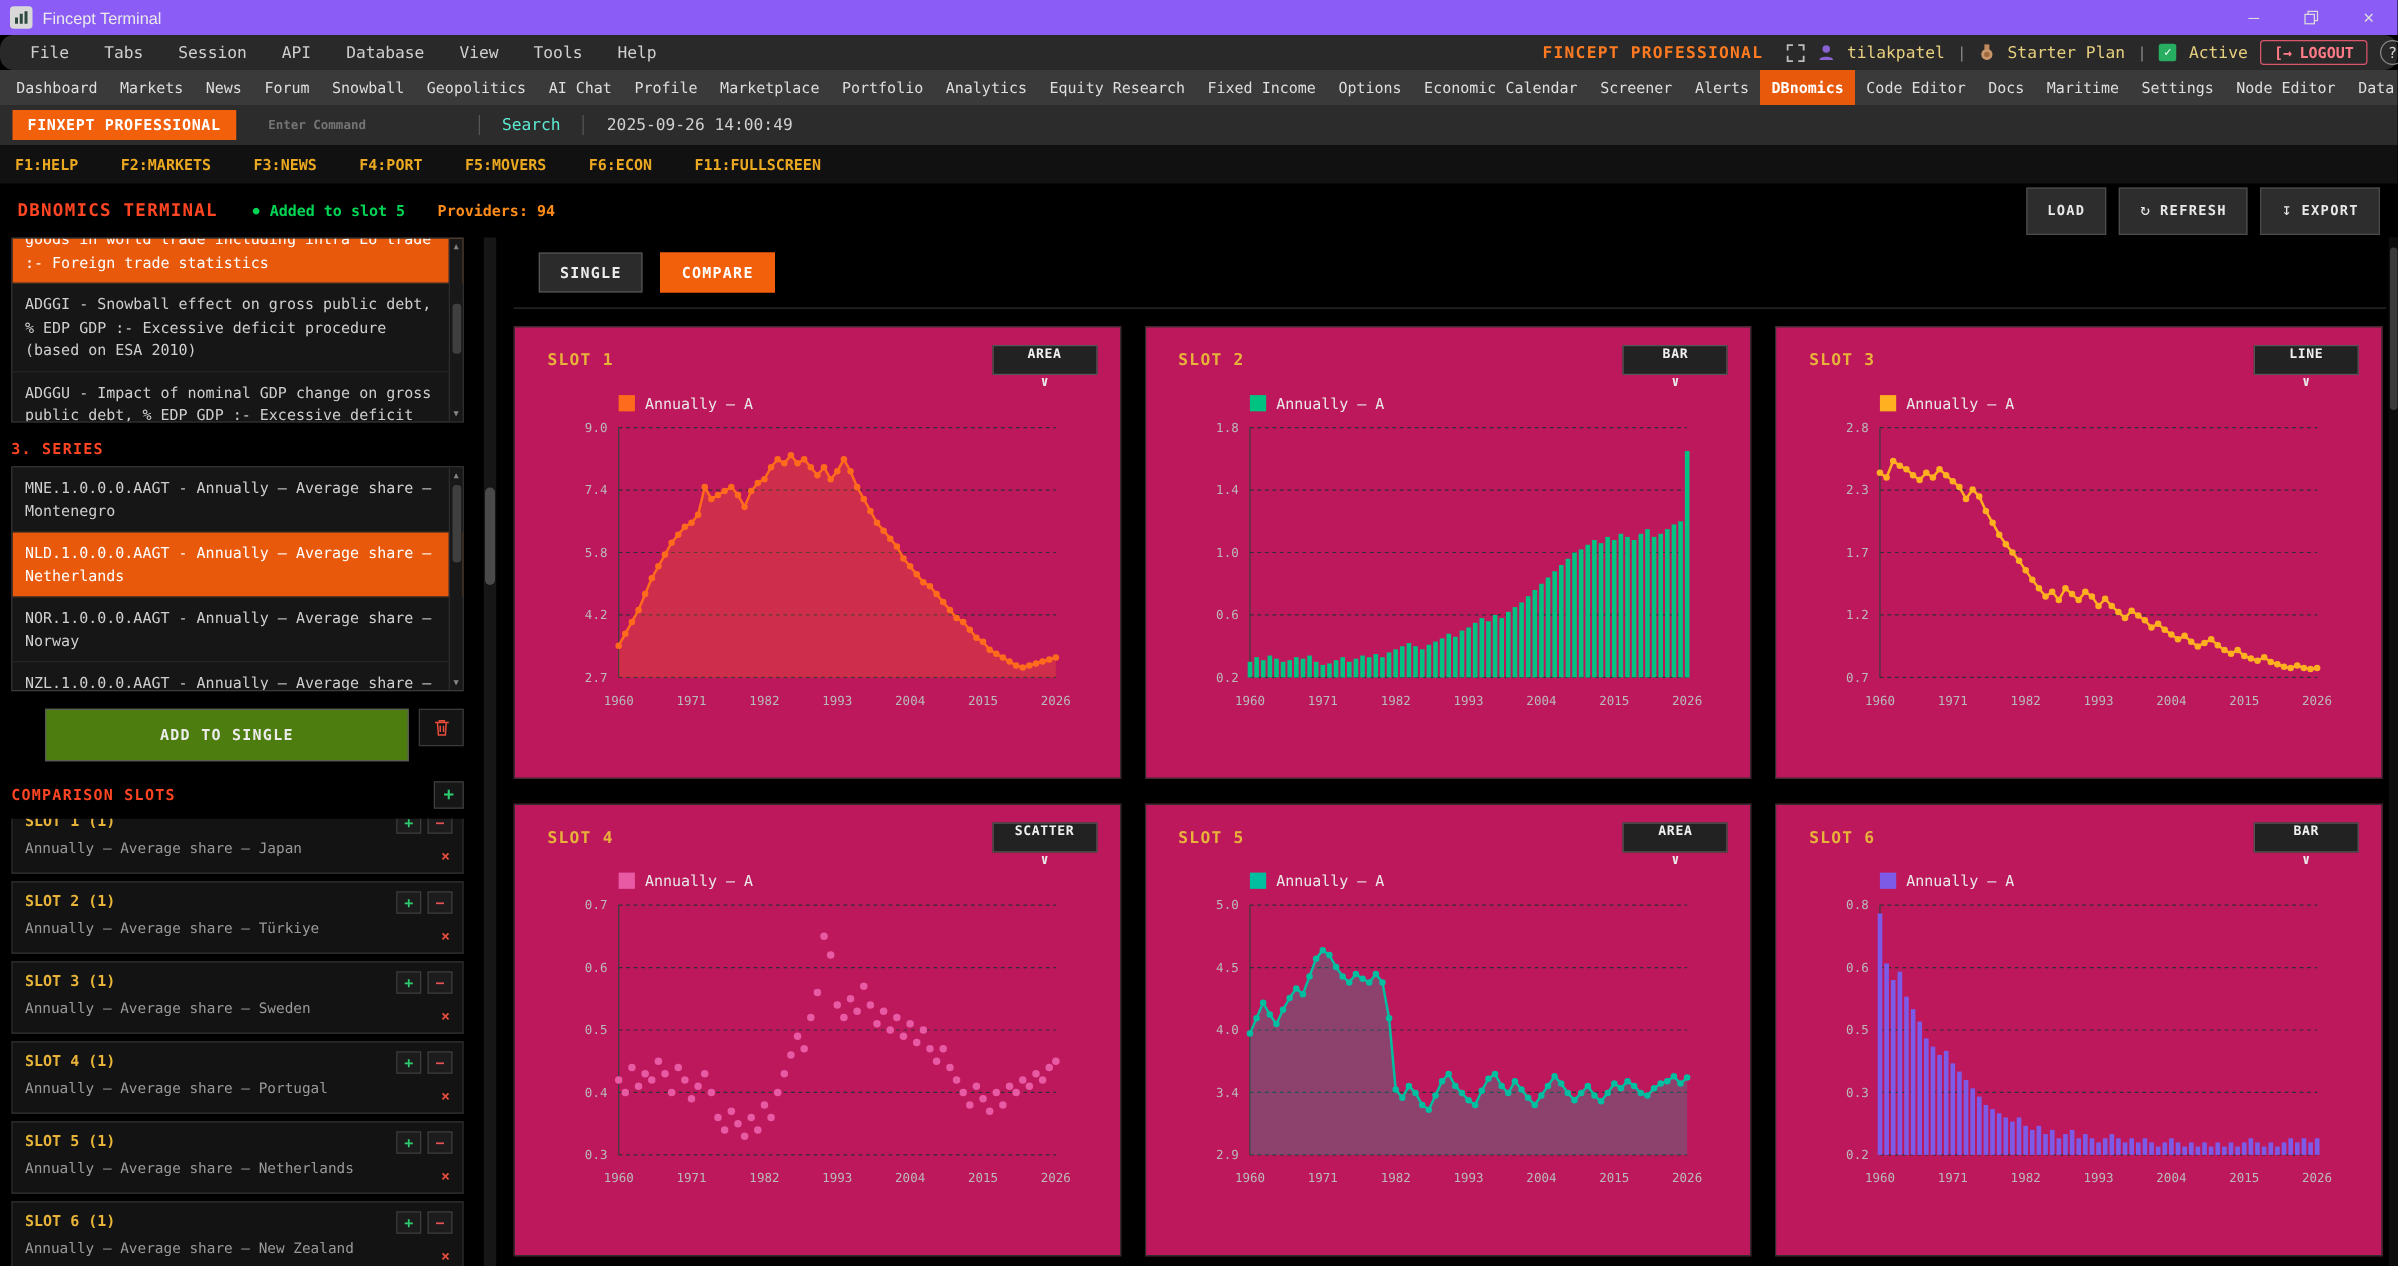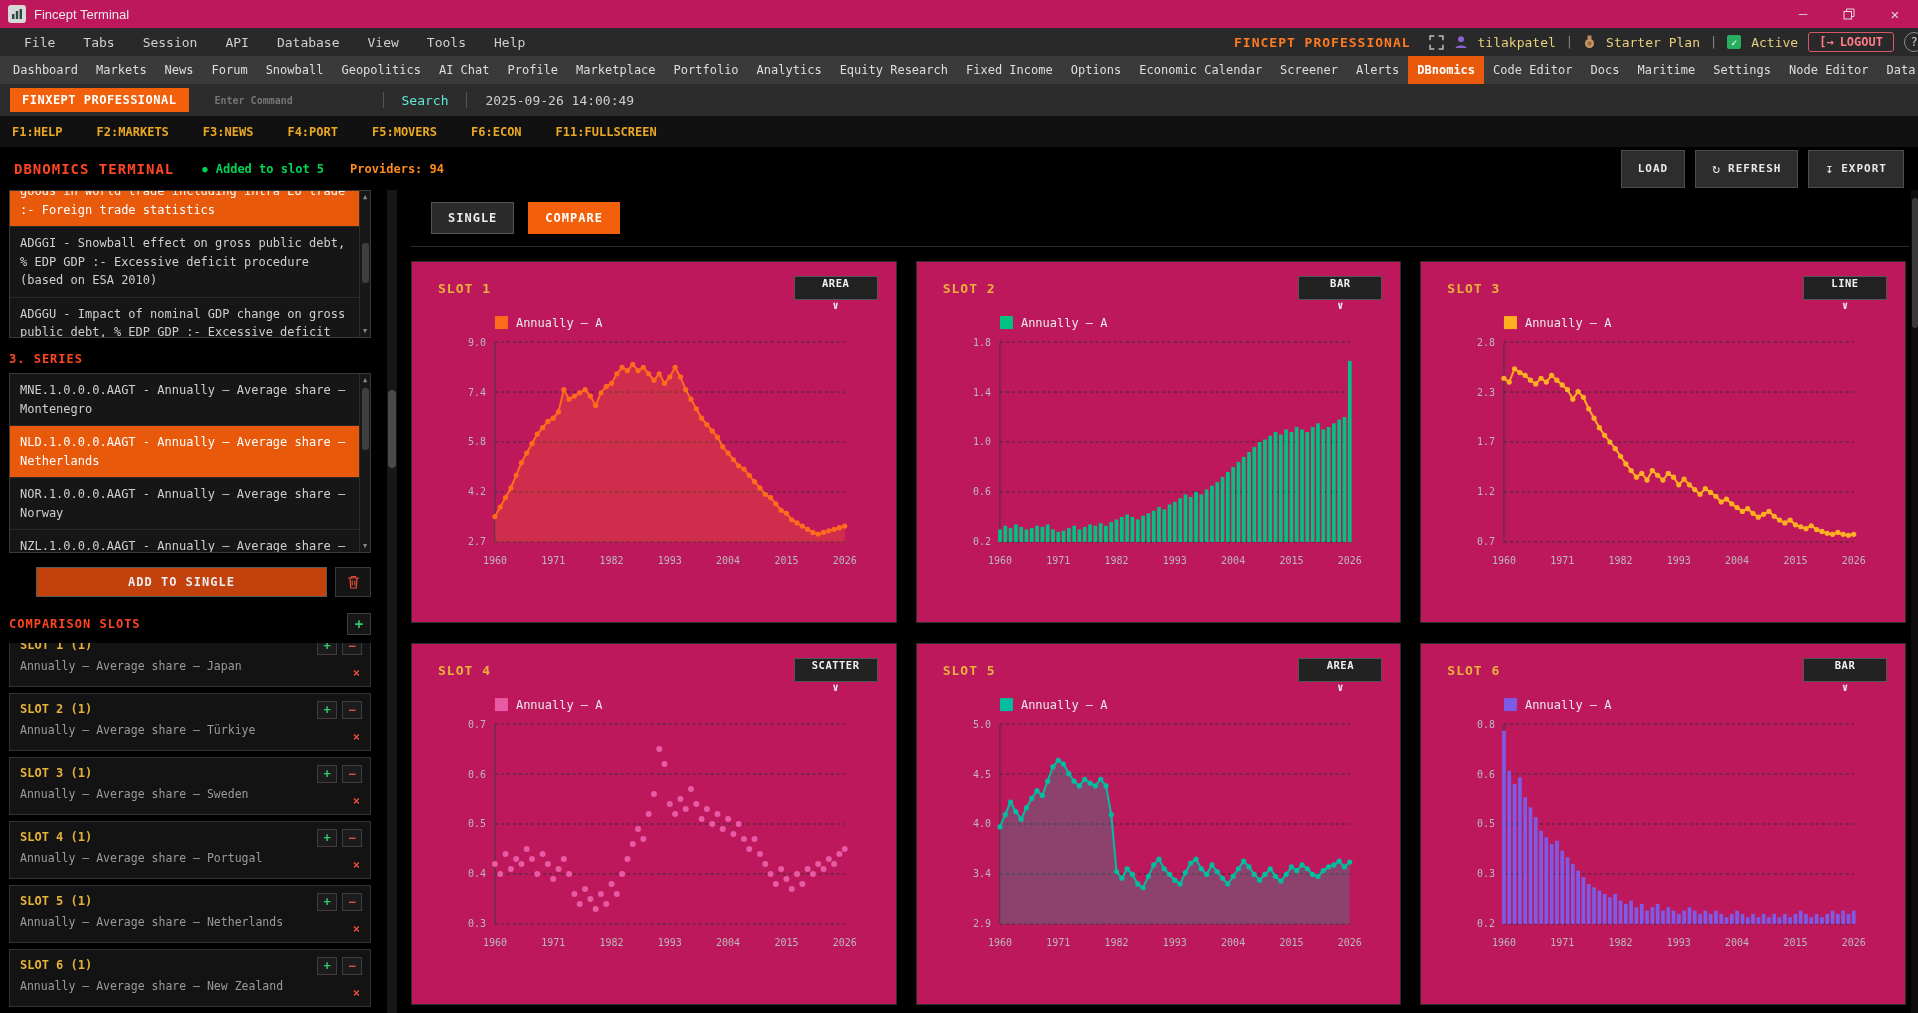--- a/index.html
+++ b/index.html
@@ -1,26 +1,26 @@
 <!DOCTYPE html>
 <html><head>
 <meta charset="utf-8">
 <style>
   * { margin:0; padding:0; box-sizing:border-box; }
   html,body { width:1918px; height:1013px; overflow:hidden; background:#000; font-family:"DejaVu Sans Mono", monospace; }
 
   
-  #titlebar { position:absolute; left:0; top:0; width:1918px; height:28px; background:#be185d; display:flex; align-items:center; font-family:"Liberation Sans", sans-serif; }
+  #titlebar { position:absolute; left:0; top:0; width:1918px; height:28px; background:#8b5cf6; display:flex; align-items:center; font-family:"Liberation Sans", sans-serif; }
   #app-icon { width:18px; height:18px; margin:0 8px 0 8px; background:#d8d8d8; border-radius:3px; display:flex; align-items:center; justify-content:center; }
   #window-title { color:#eaeaea; font-size:13px; }
   #win-controls { margin-left:auto; display:flex; height:100%; }
   .win-btn { width:46px; height:100%; display:flex; align-items:center; justify-content:center; color:#dcdcdc; font-size:12px; }
 
   
-  #menubar { position:absolute; left:0; top:28px; width:1918px; height:28px; background:#292929; display:flex; align-items:center; padding-left:10px; }
+  #menubar { position:absolute; left:0; top:28px; width:1918px; height:28px; background:#292929; display:flex; align-items:center; padding-left:10px;border-radius:11px; }
   .menu-item { color:#cfcfcf; font-size:13px; padding:0 14px; cursor:default; }
   #menu-right { margin-left:auto; display:flex; align-items:center; gap:10px; padding-right:2px; }
   #brand-label { color:#ff7a21; font-weight:bold; font-size:13px; letter-spacing:1px; margin-right:8px; }
   .mr-sep { color:#8c8c8c; font-size:12px; }
   .mr-text { color:#e7cf7e; font-size:13px; }
   #logout-btn { border:1px solid #d9556a; border-radius:3px; color:#ff7b88; font-size:12px; font-weight:bold; padding:2px 10px; display:flex; gap:6px; align-items:center; }
   #help-badge { width:20px; height:20px; border:1px solid #8a8a8a; border-radius:50%; color:#cfcfcf; font-size:12px; display:flex; align-items:center; justify-content:center; margin-right:-8px; }
 
   
   #navbar { position:absolute; left:0; top:56px; width:1918px; height:28px; background:#3a3a3a; display:flex; align-items:stretch; padding-left:4px; overflow:hidden; white-space:nowrap; }
@@ -58,21 +58,21 @@
   #series-list { height:180px; margin-top:7px; }
   .list-item { background:#161616; border-bottom:1px solid #2a2a2a; color:#cfcfcf; font-size:12px; line-height:18.5px; padding:7px 22px 7px 10px; }
   .list-item.selected { background:#e8590c; color:#fff; }
   #dataset-list .list-item:first-child { margin-top:-16px; }
   .vscroll { position:absolute; right:0; top:0; bottom:0; width:11px; background:#181818; border-left:1px solid #2c2c2c; }
   .vscroll .arr { position:absolute; left:0; width:100%; text-align:center; color:#858585; font-size:7px; line-height:12px; }
   .vscroll .arr.up { top:0; } .vscroll .arr.dn { bottom:0; }
   .vscroll .thumb { position:absolute; left:2px; width:7px; background:#3f3f3f; border-radius:3px; }
   .section-label { color:#ff4522; font-size:12px; font-weight:bold; letter-spacing:1px; margin:14px 0 0 0; }
   #add-row { display:flex; gap:8px; margin-top:14px; align-items:stretch; }
-  #add-single-btn { flex:1; height:30px; background:#c2410c; border:1px solid #5a5a5a; color:#ececec; font-size:12px; font-weight:bold; letter-spacing:1px; font-family:inherit;margin-left:27px; }
+  #add-single-btn { flex:1; height:42px; background:#4d7c0f; border:1px solid #5a5a5a; color:#ececec; font-size:12px; font-weight:bold; letter-spacing:1px; font-family:inherit;margin-left:27px; }
   #trash-btn { width:36px; height:30px; background:#141414; border:1px solid #3a3a3a; display:flex; align-items:center; justify-content:center; }
   #comp-row { display:flex; align-items:center; justify-content:space-between; margin-top:16px;gap:12px; }
   #plus-box { width:24px; height:22px; border:1px solid #3f3f3f; background:#161616; color:#2ecc71; font-size:14px; font-weight:bold; display:flex; align-items:center; justify-content:center; }
   #slots-list { margin-top:8px; height:366px; overflow:hidden; display:flex; flex-direction:column; gap:6px; }
   .slot-card { position:relative; flex:0 0 58px; background:#131313; border:1px solid #333; padding:8px 10px; }
   .slot-card:first-child { margin-top:-14px; }
   .slot-title { color:#e8b339; font-size:12px; font-weight:bold; }
   .slot-desc { color:#9a9a9a; font-size:11.5px; margin-top:7px; }
   .slot-btns { position:absolute; right:8px; top:7px; display:flex; gap:5px; }
   .sq-btn { width:20px; height:18px; border:1px solid #3d3d3d; background:#1c1c1c; font-size:12px; font-weight:bold; display:flex; align-items:center; justify-content:center; }

